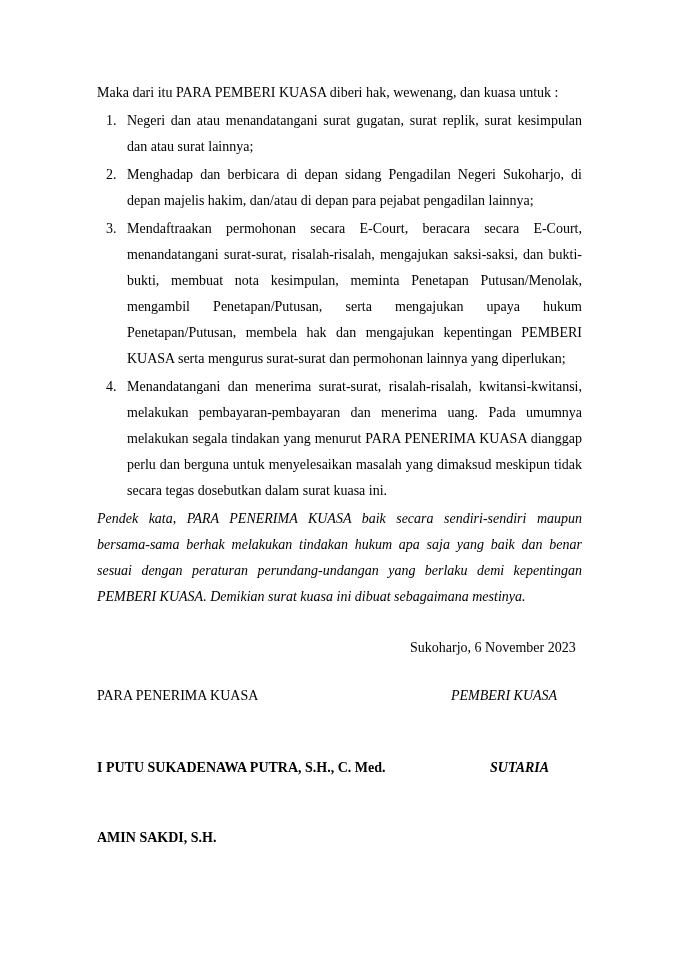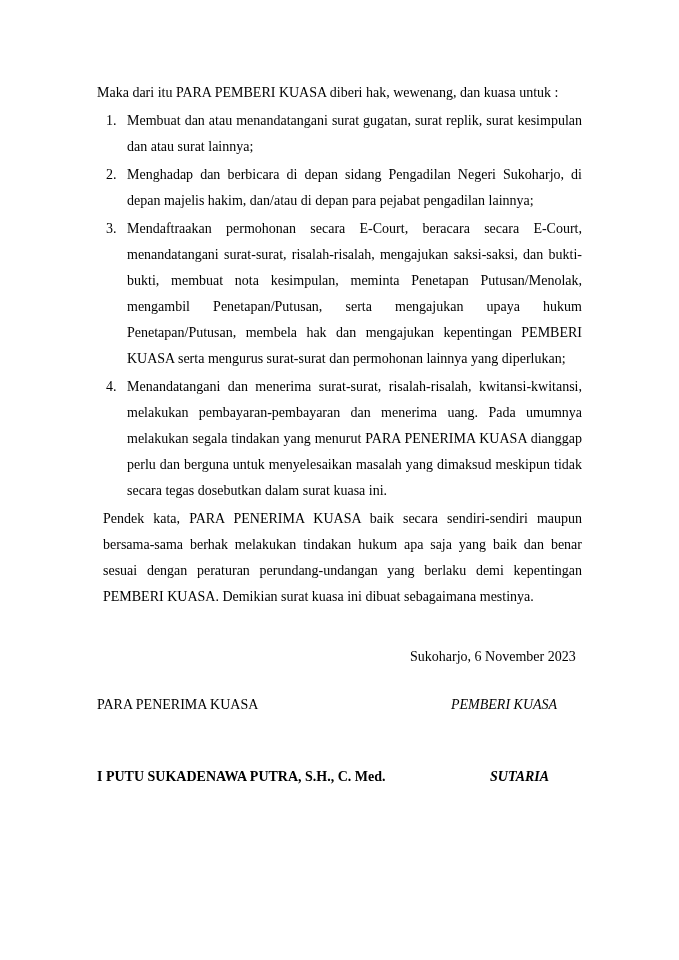--- a/index.html
+++ b/index.html
@@ -36,24 +36,25 @@
     flex: 0 0 30px;
     box-sizing: border-box;
     padding-left: 9px;
   }
   .list-text {
     flex: 1;
     text-align: justify;
   }
   .closing {
     text-align: justify;
-    margin: 2px 0 0 6px;
+    margin: 2px 0 0 0;
+    font-style: italic;
   }
   .date-line {
-    margin-top: 34px;
+    margin-top: 25px;
     margin-left: 313px;
     white-space: nowrap;
   }
   .sig-row {
     display: flex;
   }
   .sig-titles {
     margin-top: 22px;
   }
   .sig-left {
@@ -79,21 +80,21 @@
 <body>
 
 <div class="page">
 
   <p class="para">Maka dari itu PARA PEMBERI KUASA diberi hak, wewenang, dan kuasa untuk :</p>
 
   <div class="list">
 
     <div class="list-item">
       <span class="list-num">1.</span>
-      <div class="list-text">Membuat dan atau menandatangani surat gugatan, surat replik, surat kesimpulan dan atau surat lainnya;</div>
+      <div class="list-text">Negeri dan atau menandatangani surat gugatan, surat replik, surat kesimpulan dan atau surat lainnya;</div>
     </div>
 
     <div class="list-item">
       <span class="list-num">2.</span>
       <div class="list-text">Menghadap dan berbicara di depan sidang Pengadilan Negeri Sukoharjo, di depan majelis hakim, dan/atau di depan para pejabat pengadilan lainnya;</div>
     </div>
 
     <div class="list-item">
       <span class="list-num">3.</span>
       <div class="list-text">Mendaftraakan permohonan secara E-Court, beracara secara E-Court, menandatangani surat-surat, risalah-risalah, mengajukan saksi-saksi, dan bukti-bukti, membuat nota kesimpulan, meminta Penetapan Putusan/Menolak, mengambil Penetapan/Putusan, serta mengajukan upaya hukum Penetapan/Putusan, membela hak dan mengajukan kepentingan PEMBERI KUASA serta mengurus surat-surat dan permohonan lainnya yang diperlukan;</div>
@@ -114,14 +115,15 @@
     <div class="sig-left">PARA PENERIMA KUASA</div>
     <div class="sig-right">PEMBERI KUASA</div>
   </div>
 
   <div class="sig-row sig-names">
     <div class="sig-left">I PUTU SUKADENAWA PUTRA, S.H., C. Med.</div>
     <div class="sig-right sig-right-name">SUTARIA</div>
   </div>
 
 
+  <div class="sig-single">AMIN SAKDI, S.H.</div>
 
 </div>
 
 </body></html>

